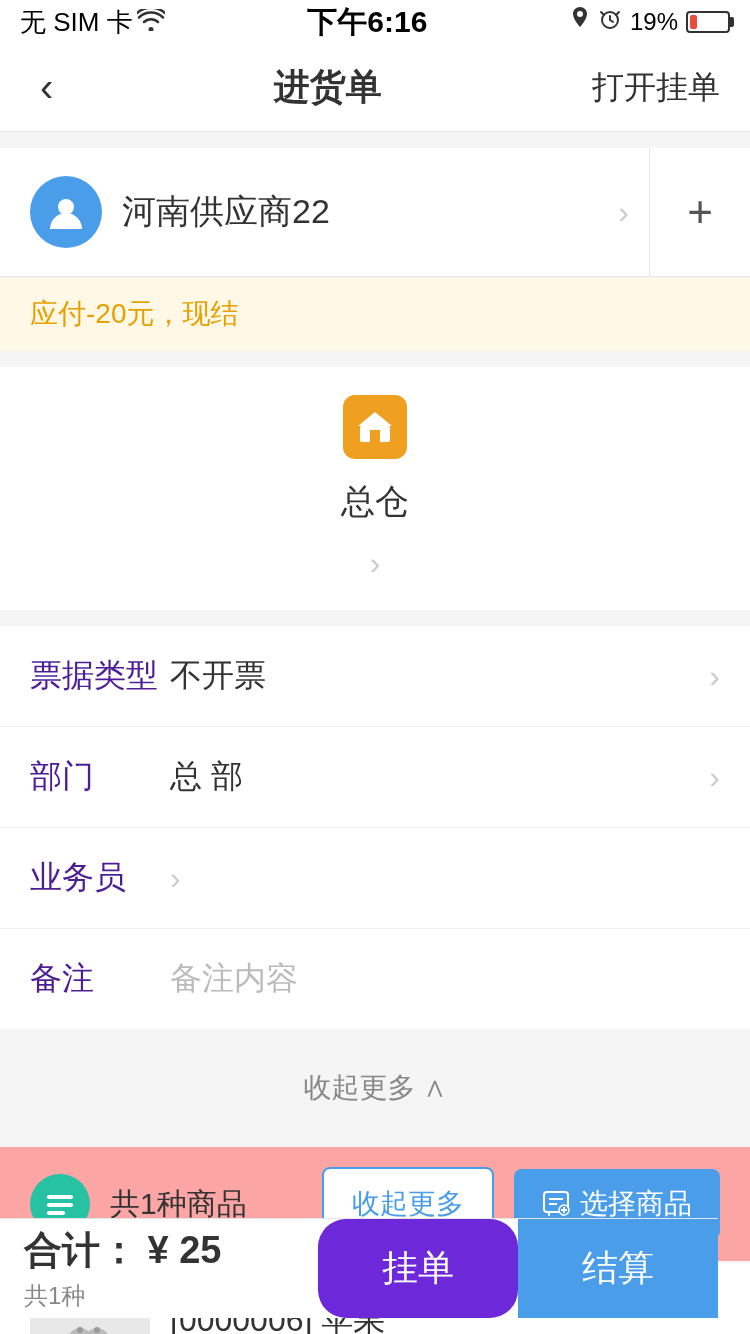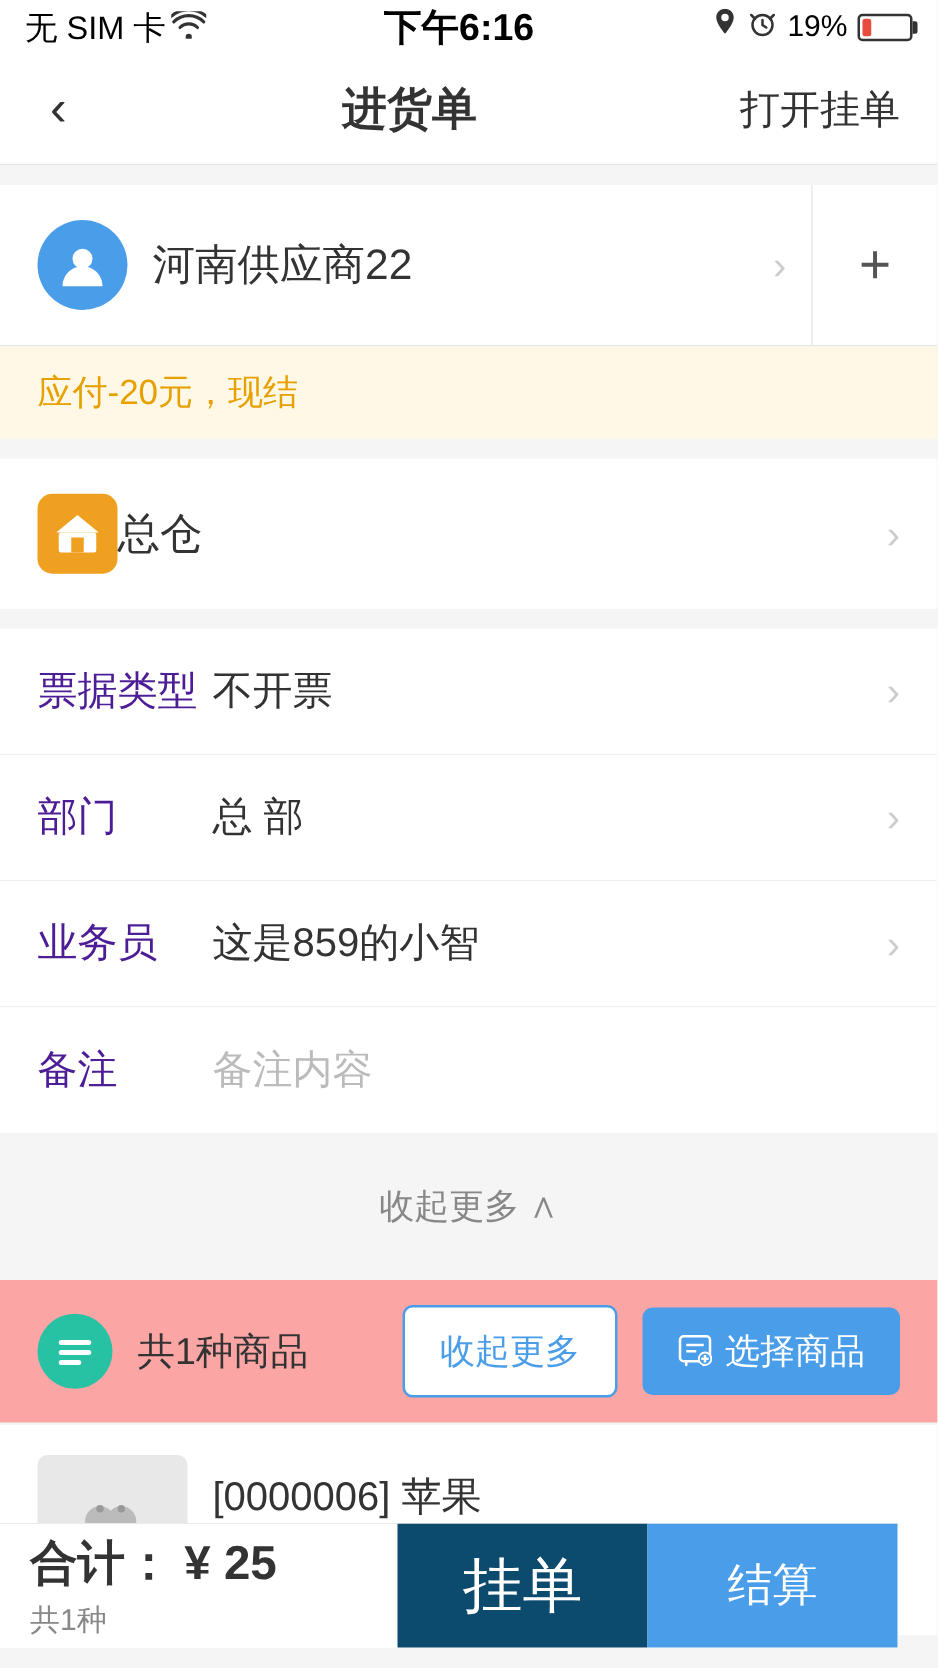--- a/index.html
+++ b/index.html
@@ -147,21 +147,23 @@
       color: #e6a000;
       margin-bottom: 16px;
     }
 
     
     .warehouse-row {
       background: #fff;
       display: flex;
       align-items: center;
       padding: 28px 30px;
+      gap: 20px;
       margin-bottom: 16px;
+      flex-direction: column;
     }
     .warehouse-icon {
       width: 64px;
       height: 64px;
       background: #f0a020;
       border-radius: 12px;
       display: flex;
       align-items: center;
       justify-content: center;
       flex-shrink: 0;
@@ -320,27 +322,28 @@
       font-size: 38px;
       font-weight: 700;
     }
     .bottom-total-sub {
       font-size: 24px;
       color: #888;
       margin-top: 4px;
     }
     .bottom-btn-hold {
       width: 200px;
-      background: #0c4a6e;
-      display: flex;
-      align-items: center;
-      justify-content: center;
-      font-size: 48px;
+      background: #6d28d9;
+      display: flex;
+      align-items: center;
+      justify-content: center;
+      font-size: 36px;
       color: #fff;
       cursor: pointer;
+      border-radius: 28px;
     }
     .bottom-btn-pay {
       width: 200px;
       background: #4a9de8;
       display: flex;
       align-items: center;
       justify-content: center;
       font-size: 36px;
       color: #fff;
       cursor: pointer;
@@ -439,21 +442,20 @@
     <span class="form-value">不开票</span>
     <span class="chevron-right">›</span>
   </div>
   <div class="form-row">
     <span class="form-label">部门</span>
     <span class="form-value">总 部</span>
     <span class="chevron-right">›</span>
   </div>
   <div class="form-row">
     <span class="form-label">业务员</span>
-    <span class="form-value">这是859的小智</span>
     <span class="chevron-right">›</span>
   </div>
   <div class="form-row">
     <span class="form-label">备注</span>
     <span class="form-value placeholder">备注内容</span>
   </div>
 </div>
 
 <div class="collapse-btn">收起更多 ∧</div>
 

